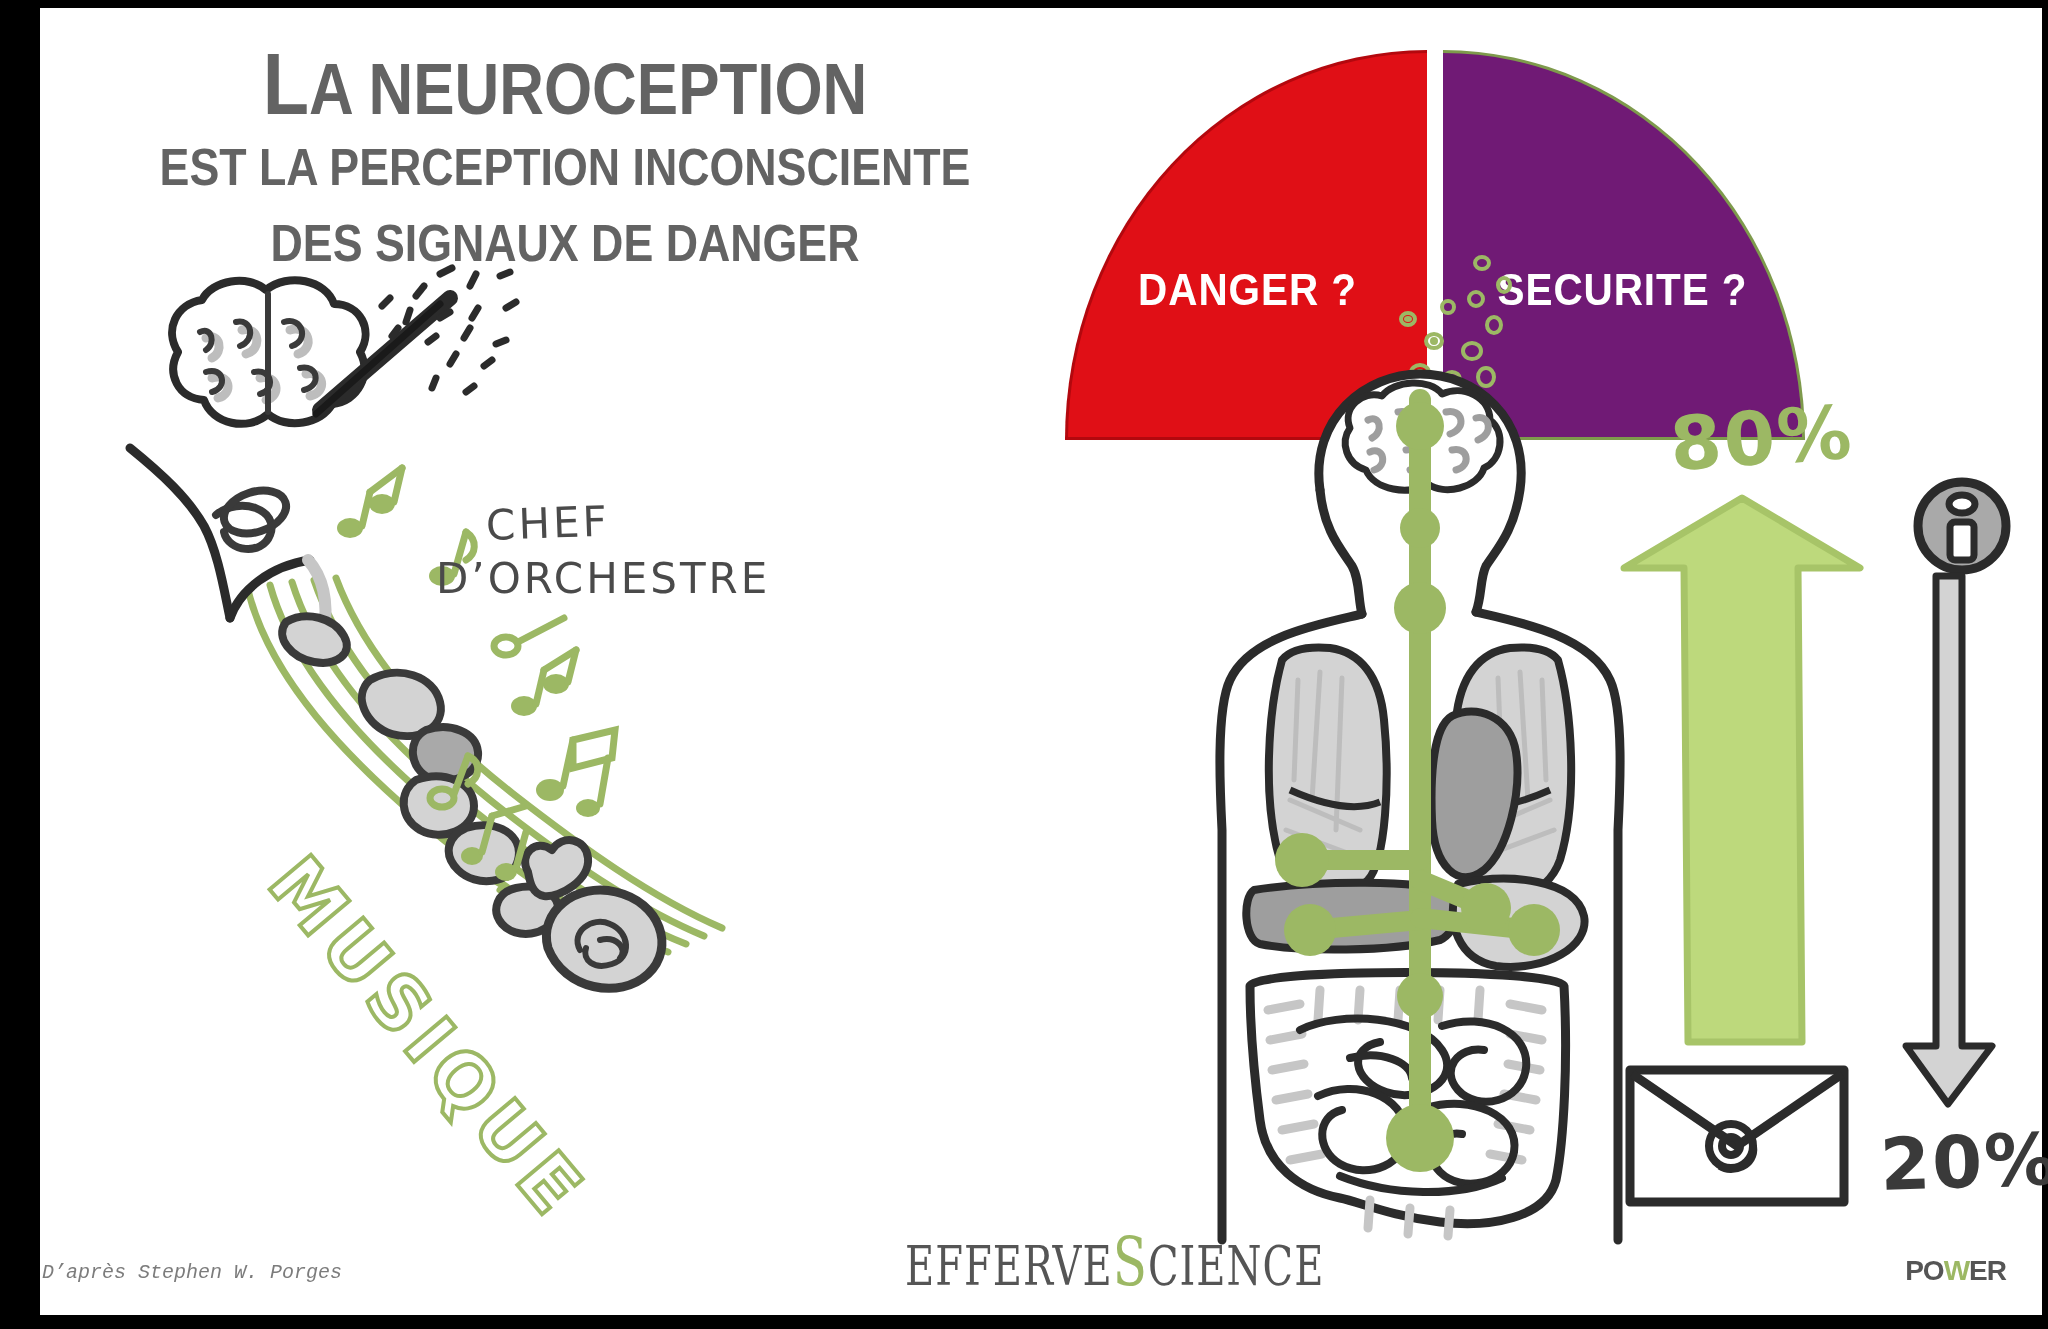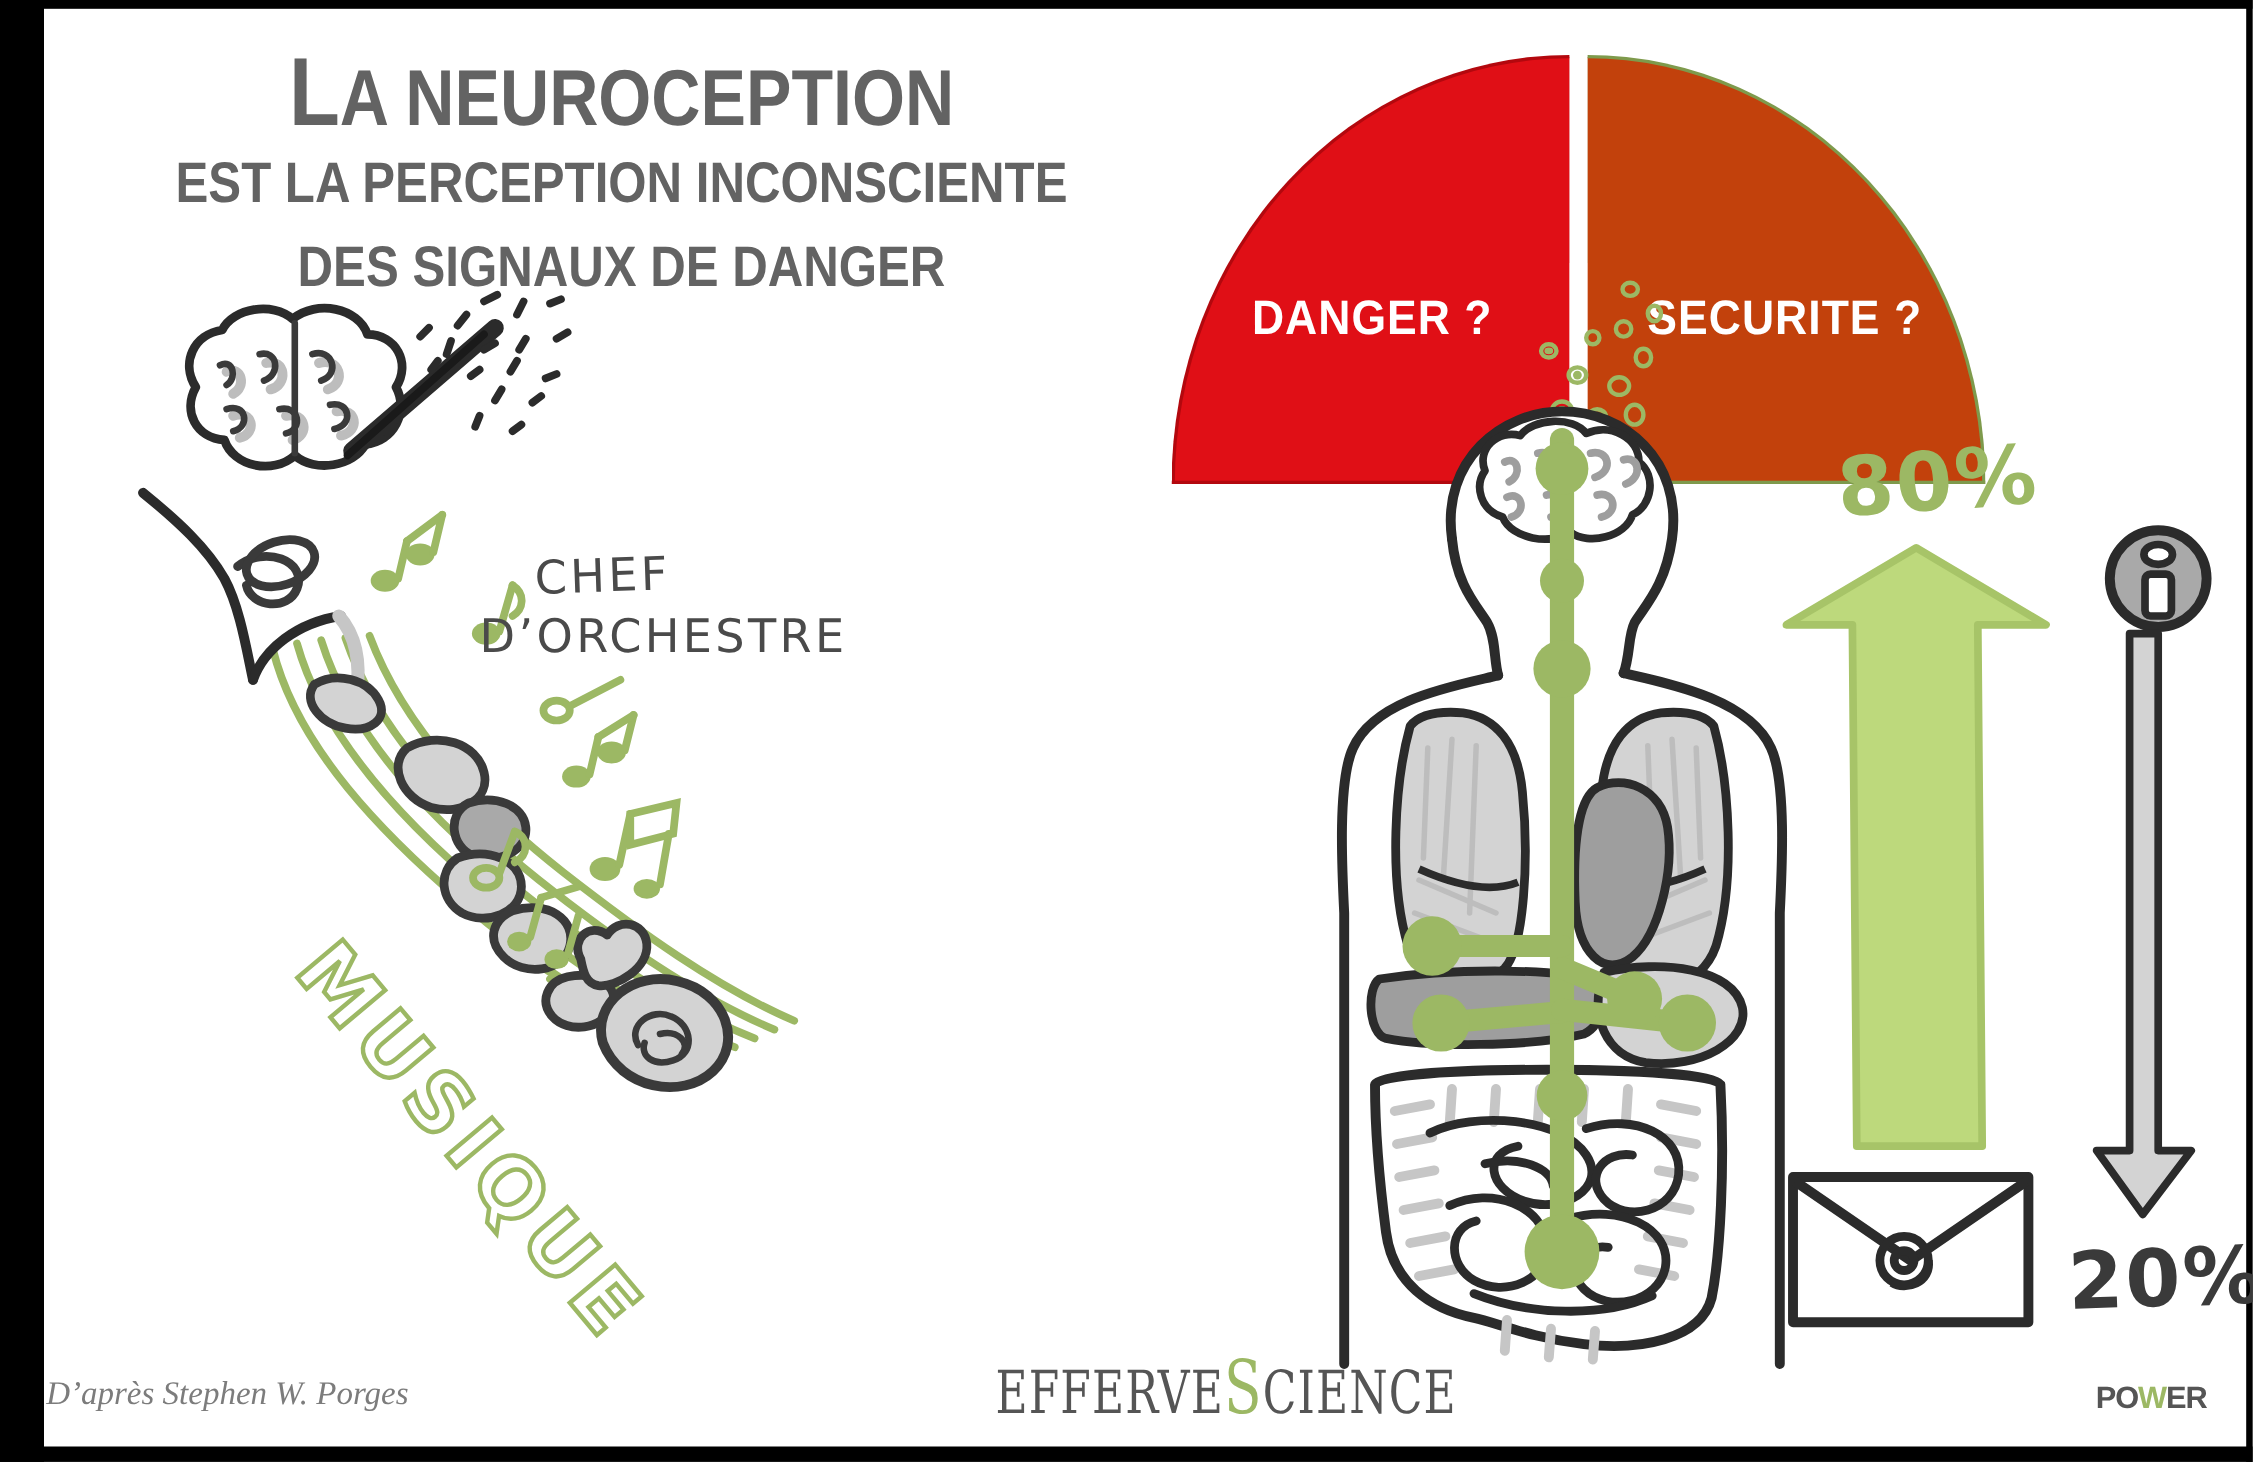--- a/index.html
+++ b/index.html
@@ -56,21 +56,21 @@
   .half { position: absolute; top: 0; width: 362px; height: 390px; }
   .half.red {
     left: 0;
     background: #E00F16;
     border-top-left-radius: 362px 390px;
     border: 3px solid #B3080E;
     border-right: none;
   }
   .half.green {
     right: 0;
-    background: #c2410c;
+    background: #701a75;
     border-top-right-radius: 362px 390px;
     border: 3px solid #7E9A4C;
     border-left: none;
     text-decoration: underline;
   }
   .gauge-label {
     position: absolute;
     top: 212px;
     width: 100%;
     text-align: center;
@@ -123,23 +123,23 @@
     letter-spacing: 8px;
     transform: rotate(50deg);
     transform-origin: left top;
     white-space: nowrap;
   }
   #musique-label span { color: transparent; -webkit-text-stroke: 4px #9CB864; }
 
   
   #credit {
     position: absolute; left: 42px; bottom: 45px;
-    font-family: Liberation Serif, serif;
+    font-family: Liberation Mono, monospace;
     font-style: italic;
-    font-size: 30px;
+    font-size: 20px;
     color: #7C7C7C;
   }
   #brand-logo {
     position: absolute; left: 905px; bottom: 28px;
     font-family: "DejaVu Serif", serif;
     font-size: 40px;
     color: #555555;
     letter-spacing: 1px;
     white-space: nowrap;
     transform: scaleY(1.35);

